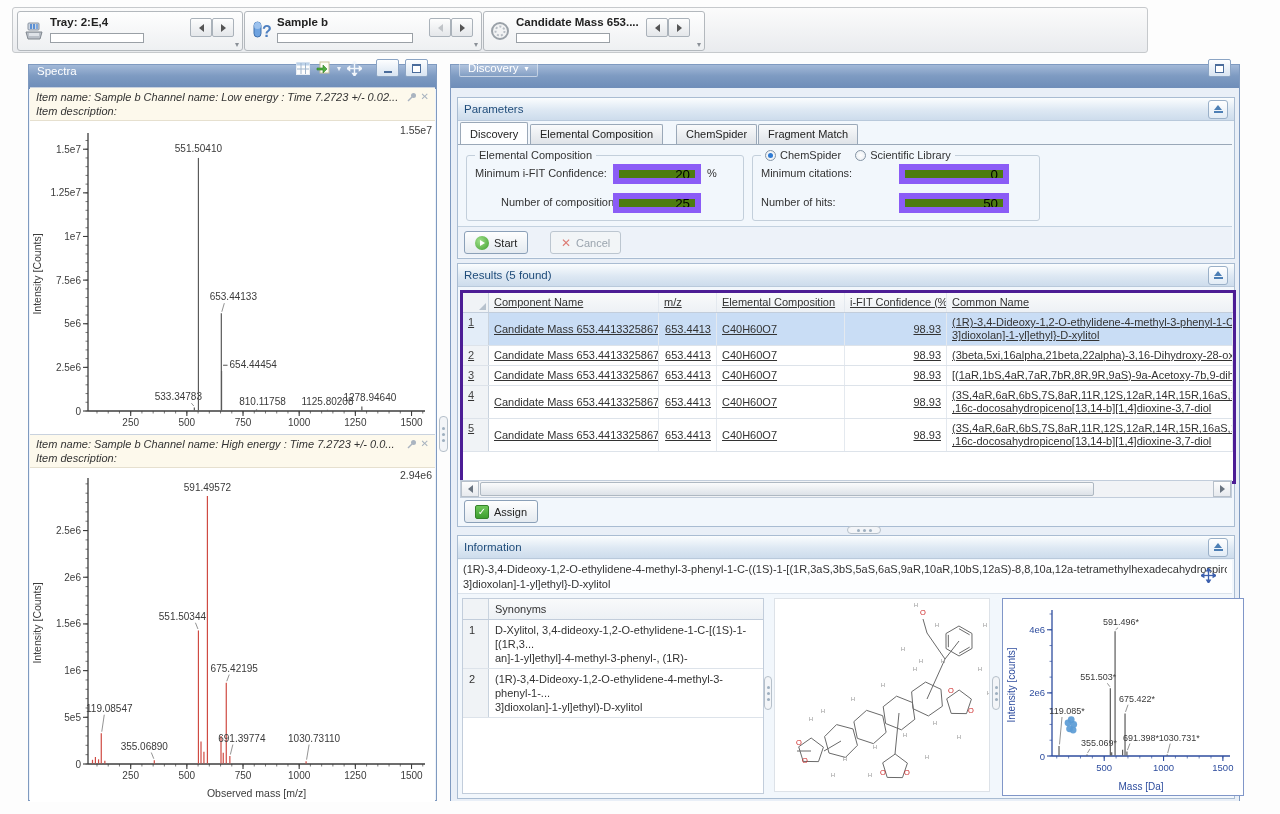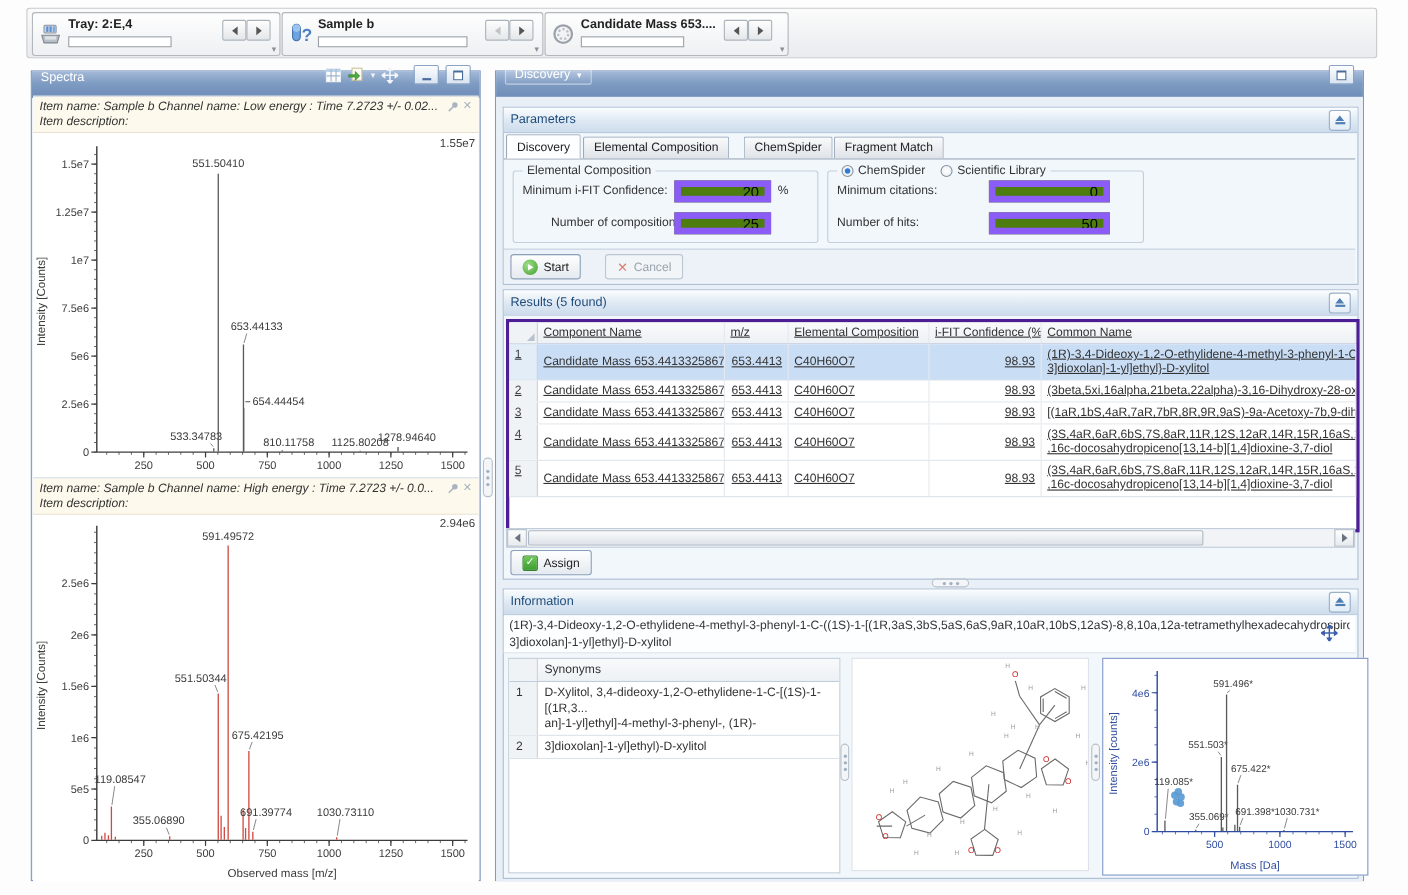--- a/index.html
+++ b/index.html
@@ -1,21 +1,21 @@
 <!DOCTYPE html>
 <html><head>
 <meta charset="utf-8">
 <style>
   html,body{margin:0;padding:0;width:1280px;height:814px;overflow:hidden;background:#ffffff;
     font-family:"Liberation Sans","DejaVu Sans",sans-serif;font-size:11px;color:#333;}
   #app{position:relative;width:1280px;height:814px;background:#fdfdfd;}
   .abs{position:absolute;box-sizing:border-box;}
 
   
-  .toolbar{left:24px;top:7px;width:1228px;height:46px;border:1px solid #c6c9cc;border-radius:3px;
+  .toolbar{left:12px;top:7px;width:1136px;height:46px;border:1px solid #c6c9cc;border-radius:3px;
     background:linear-gradient(180deg,#fbfbfb,#e9ebee);text-align:right;} 
   .seg{position:absolute;top:3px;height:38px;border:1px solid #b3b8bd;border-radius:3px;
     background:linear-gradient(180deg,#fefefe,#eef0f2);}
   .seg-label{position:absolute;left:32px;top:4px;font-weight:bold;font-size:11.5px;color:#222;white-space:nowrap;}
   .pbar{position:absolute;left:32px;top:21px;height:8px;border:1px solid #9aa0a6;background:#fff;}
   .seg-fill{height:100%;background:linear-gradient(180deg,#8ed87a,#56b43e);}
   .nav{position:absolute;width:20px;height:17px;border:1px solid #aab2ba;border-radius:2px;
     background:linear-gradient(#fdfdfd,#e4e7ea);display:flex;align-items:center;justify-content:center;}
   .tri-l{width:0;height:0;border-top:4px solid transparent;border-bottom:4px solid transparent;border-right:5px solid #555;}
   .tri-r{width:0;height:0;border-top:4px solid transparent;border-bottom:4px solid transparent;border-left:5px solid #555;}
@@ -676,20 +676,21 @@
           <div class="srow">
             <div class="scell numc">1</div>
             <div class="scell">
                 <div>D-Xylitol, 3,4-dideoxy-1,2-O-ethylidene-1-C-[(1S)-1-[(1R,3...</div>
                 <div>an]-1-yl]ethyl]-4-methyl-3-phenyl-, (1R)-</div>
               </div>
           </div>
           <div class="srow">
             <div class="scell numc">2</div>
             <div class="scell">
+                <div>(1R)-3,4-Dideoxy-1,2-O-ethylidene-4-methyl-3-phenyl-1-...</div>
                 <div>3]dioxolan]-1-yl]ethyl)-D-xylitol</div>
               </div>
           </div>
         </div>
 
         <div class="abs" style="left:306px;top:62px;width:8px;height:194px;">
           <span class="vpill abs" style="left:0;top:78px;width:8px;height:34px;">
               <span class="vdot"></span>
             </span>
         </div>

